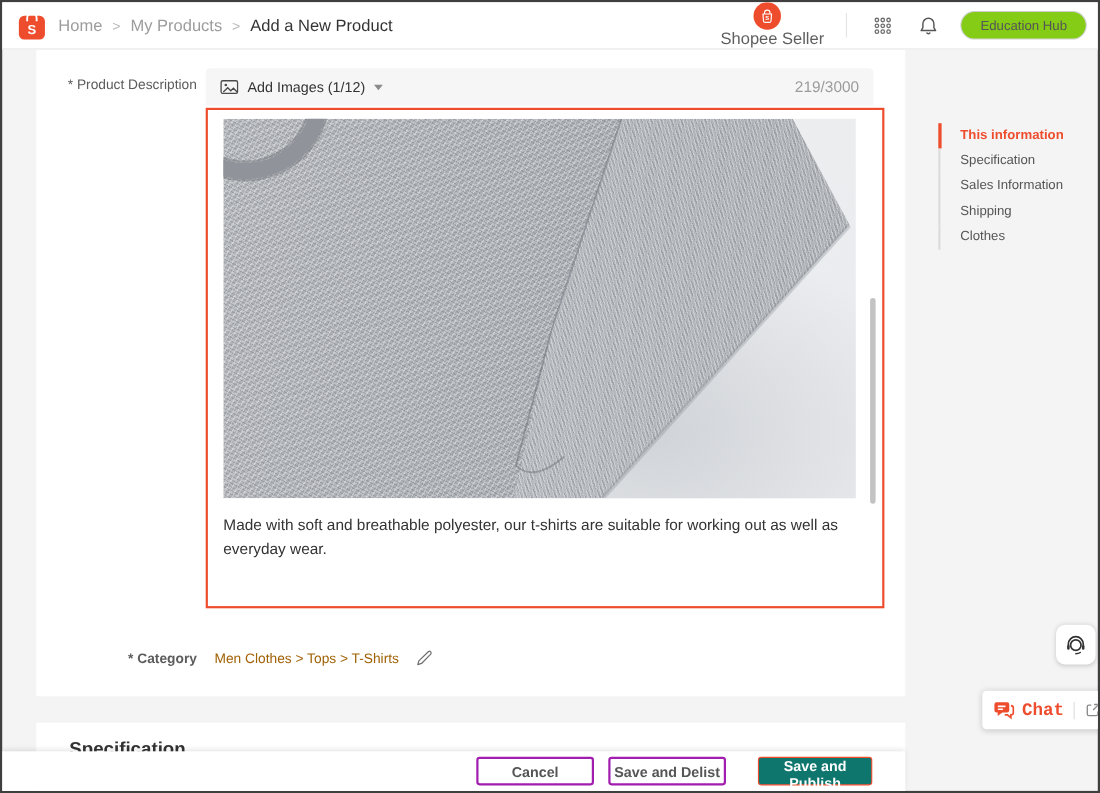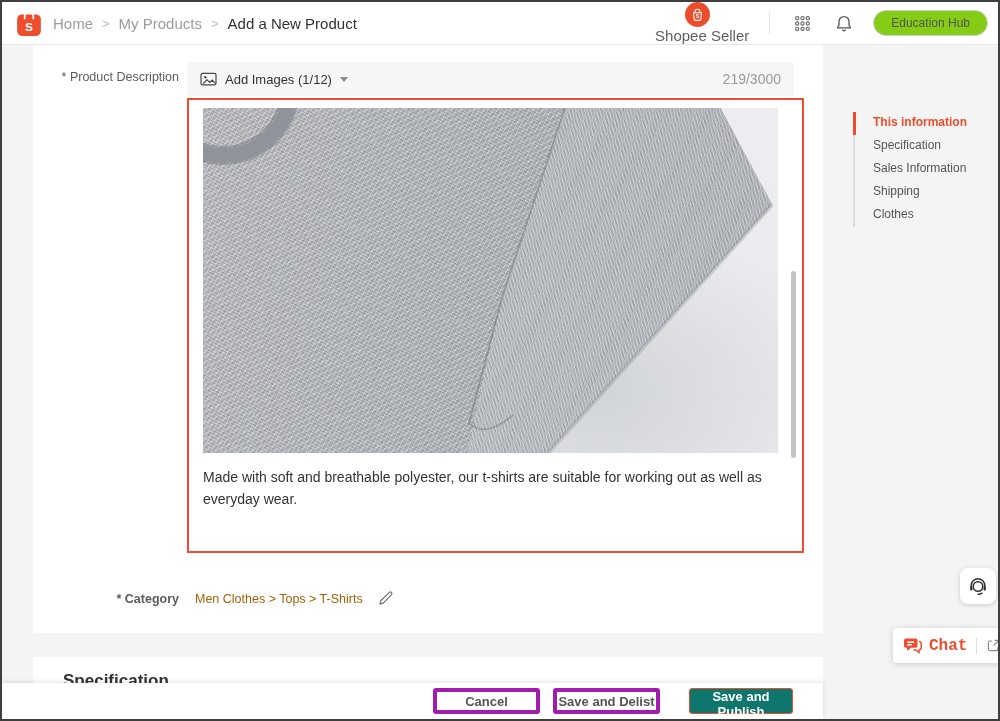--- a/index.html
+++ b/index.html
@@ -78,21 +78,21 @@
 
   
   .card2 { position:absolute; left:31px; top:655px; width:790px; height:66px; background:#fff; z-index:1; }
   .card2-title { margin:14px 0 0 30px; font-size:17px; font-weight:bold; color:#333; }
 
   
   .footer-bar { position:absolute; left:0; bottom:0; width:821px; height:36px; background:#fff; z-index:5;
                 box-shadow:0 -1px 5px rgba(0,0,0,.12); display:flex; align-items:center;
                 justify-content:flex-end; gap:13px; padding-right:30px; }
   .btn { height:26px; border-radius:3px; font-size:13px; font-weight:600; cursor:pointer; font-family:inherit; }
-  .btn-plain { width:107px; background:#fff; border:4px solid #a21caf; color:#555; }
+  .btn-plain { width:107px; background:#fff; border:2px solid #a21caf; color:#555; }
   .btn-primary { width:104px; background:#0f766e; border:1px solid #EE4D2D; color:#fff;margin-left:16px; }
 
   
   .headset-btn { position:absolute; left:958px; top:566px; width:36px; height:36px; background:#fff;
                  border:none; border-radius:8px; box-shadow:0 1px 5px rgba(0,0,0,.18); cursor:pointer;
                  display:flex; align-items:center; justify-content:center; z-index:6; }
   .chat-widget { position:absolute; left:891px; top:626px; height:35px; background:#fff; border-radius:4px;
                  box-shadow:0 1px 6px rgba(0,0,0,.18); display:flex; align-items:center;
                  padding:0 10px; cursor:pointer; z-index:6; }
   .chat-label { color:#EE4D2D; font-weight:bold; font-size:16px; margin-left:6px;font-family:Liberation Mono, monospace; }

